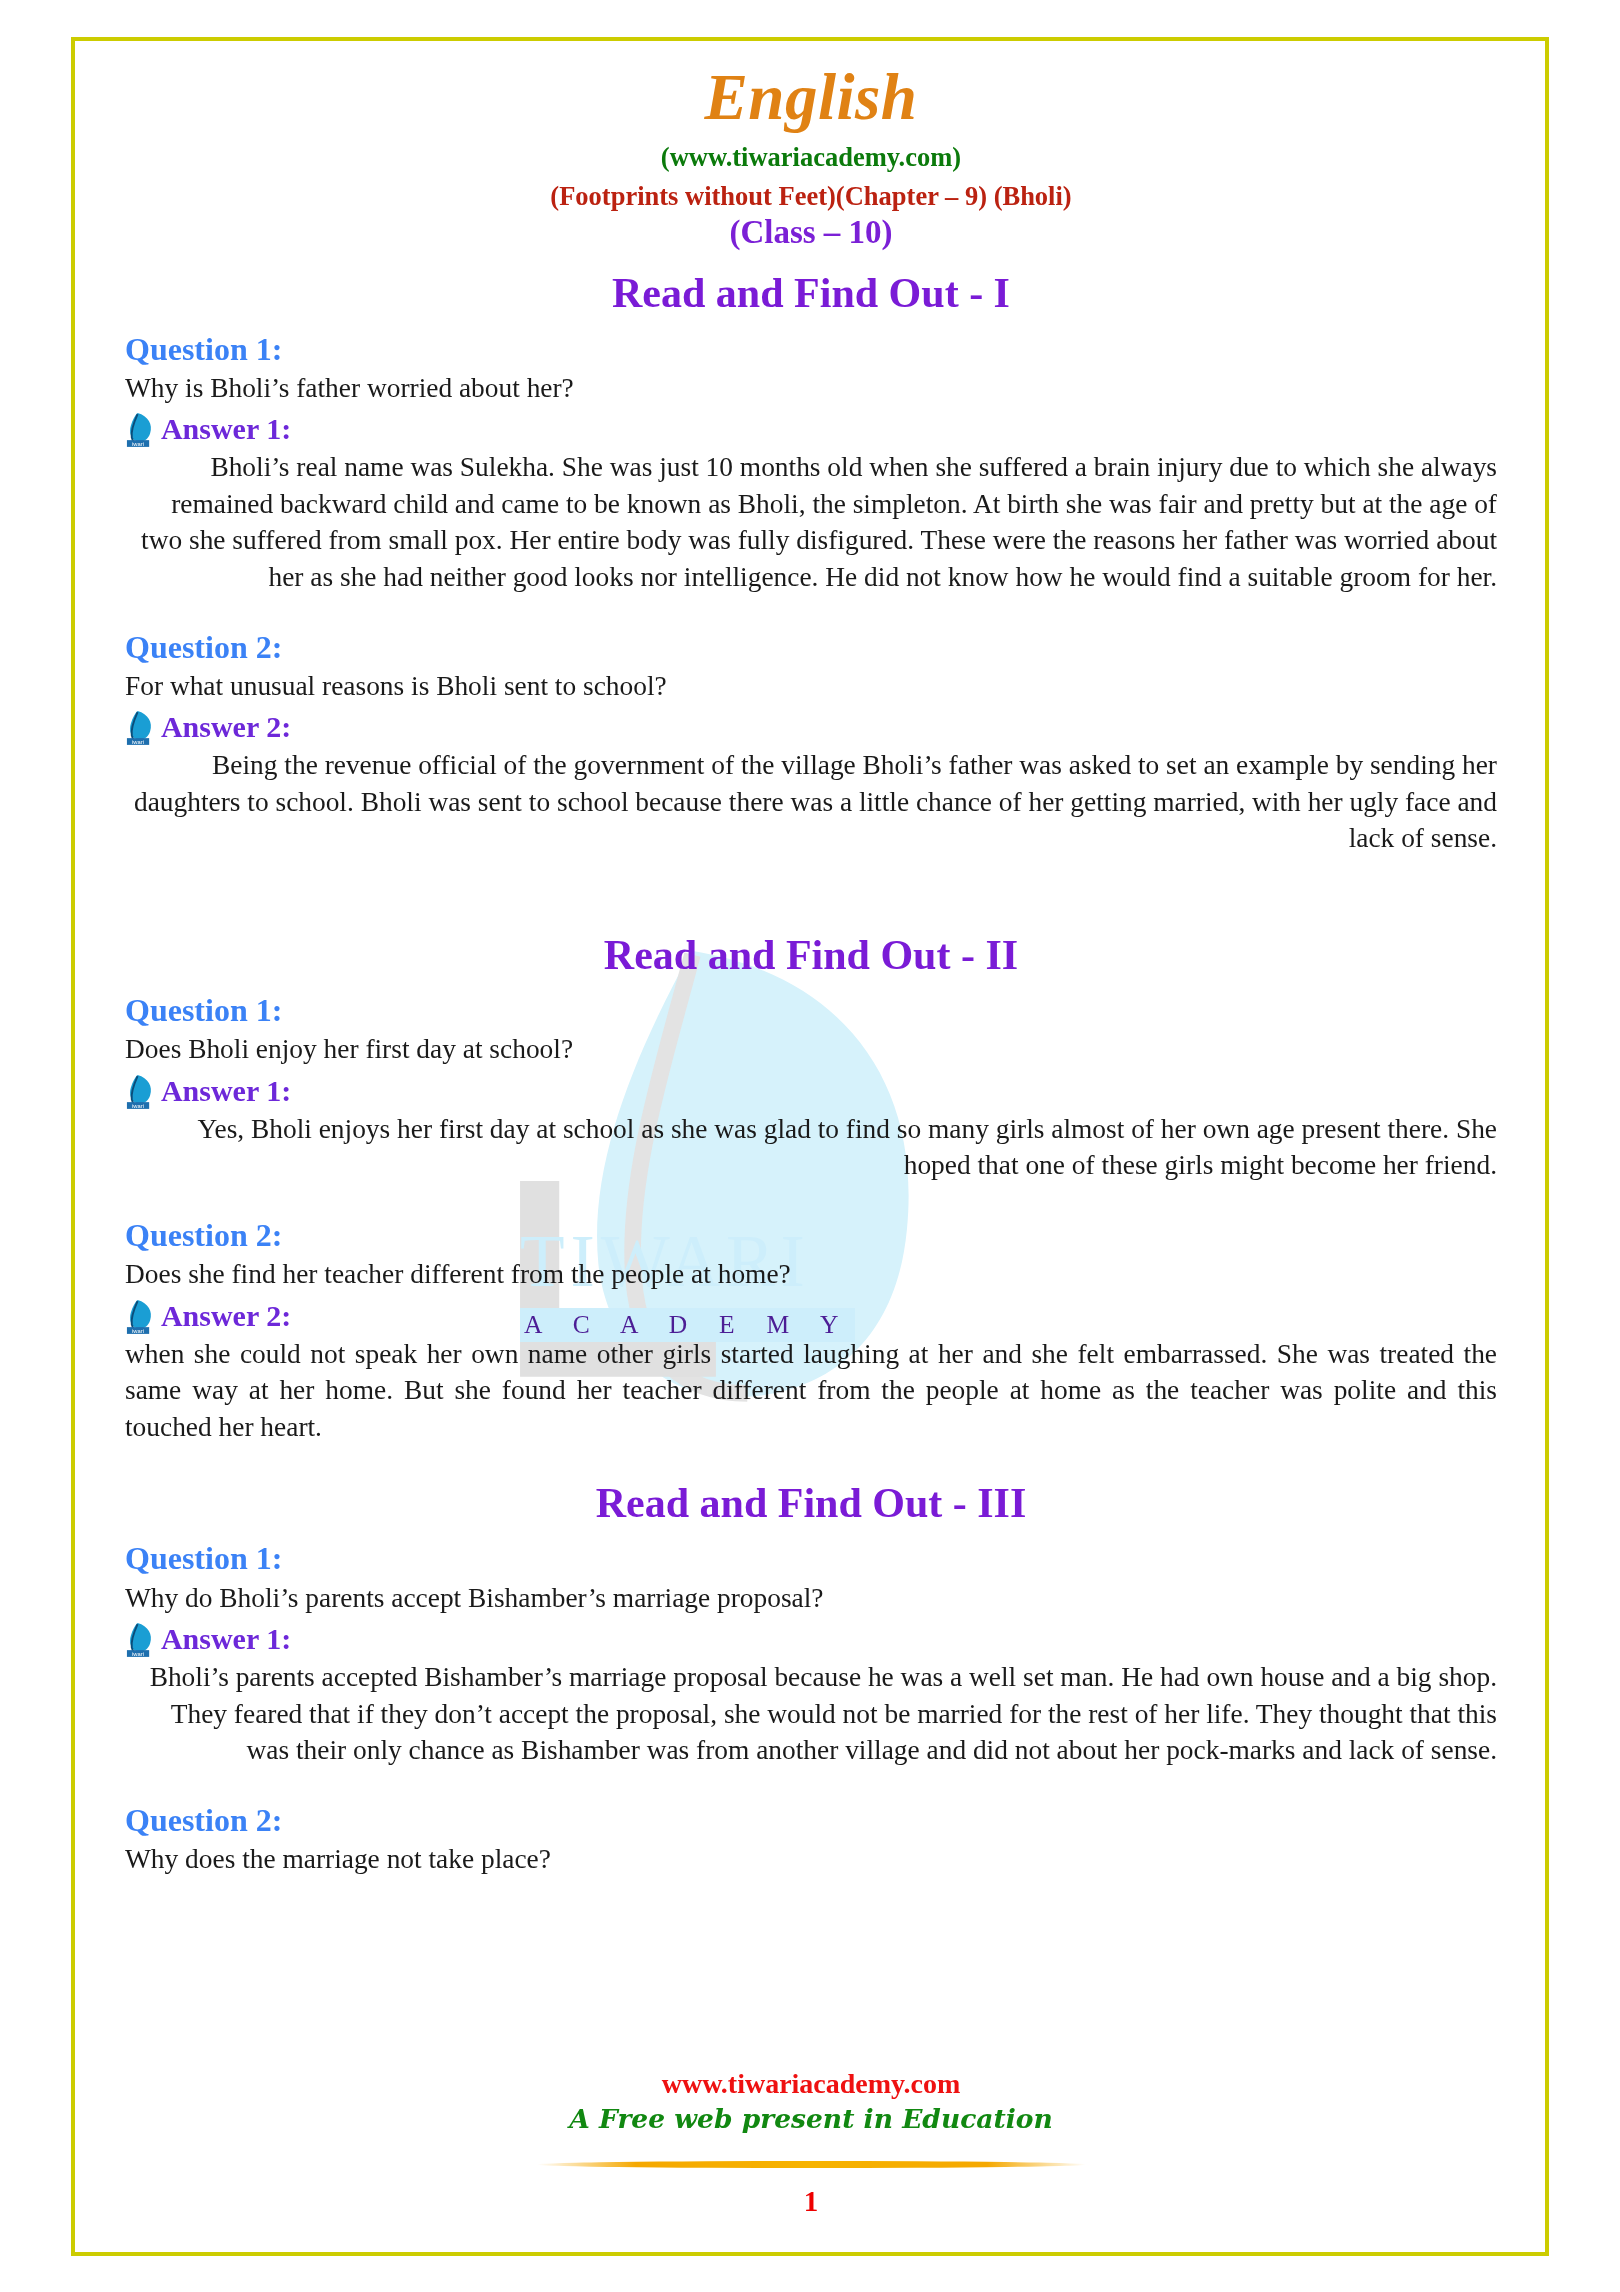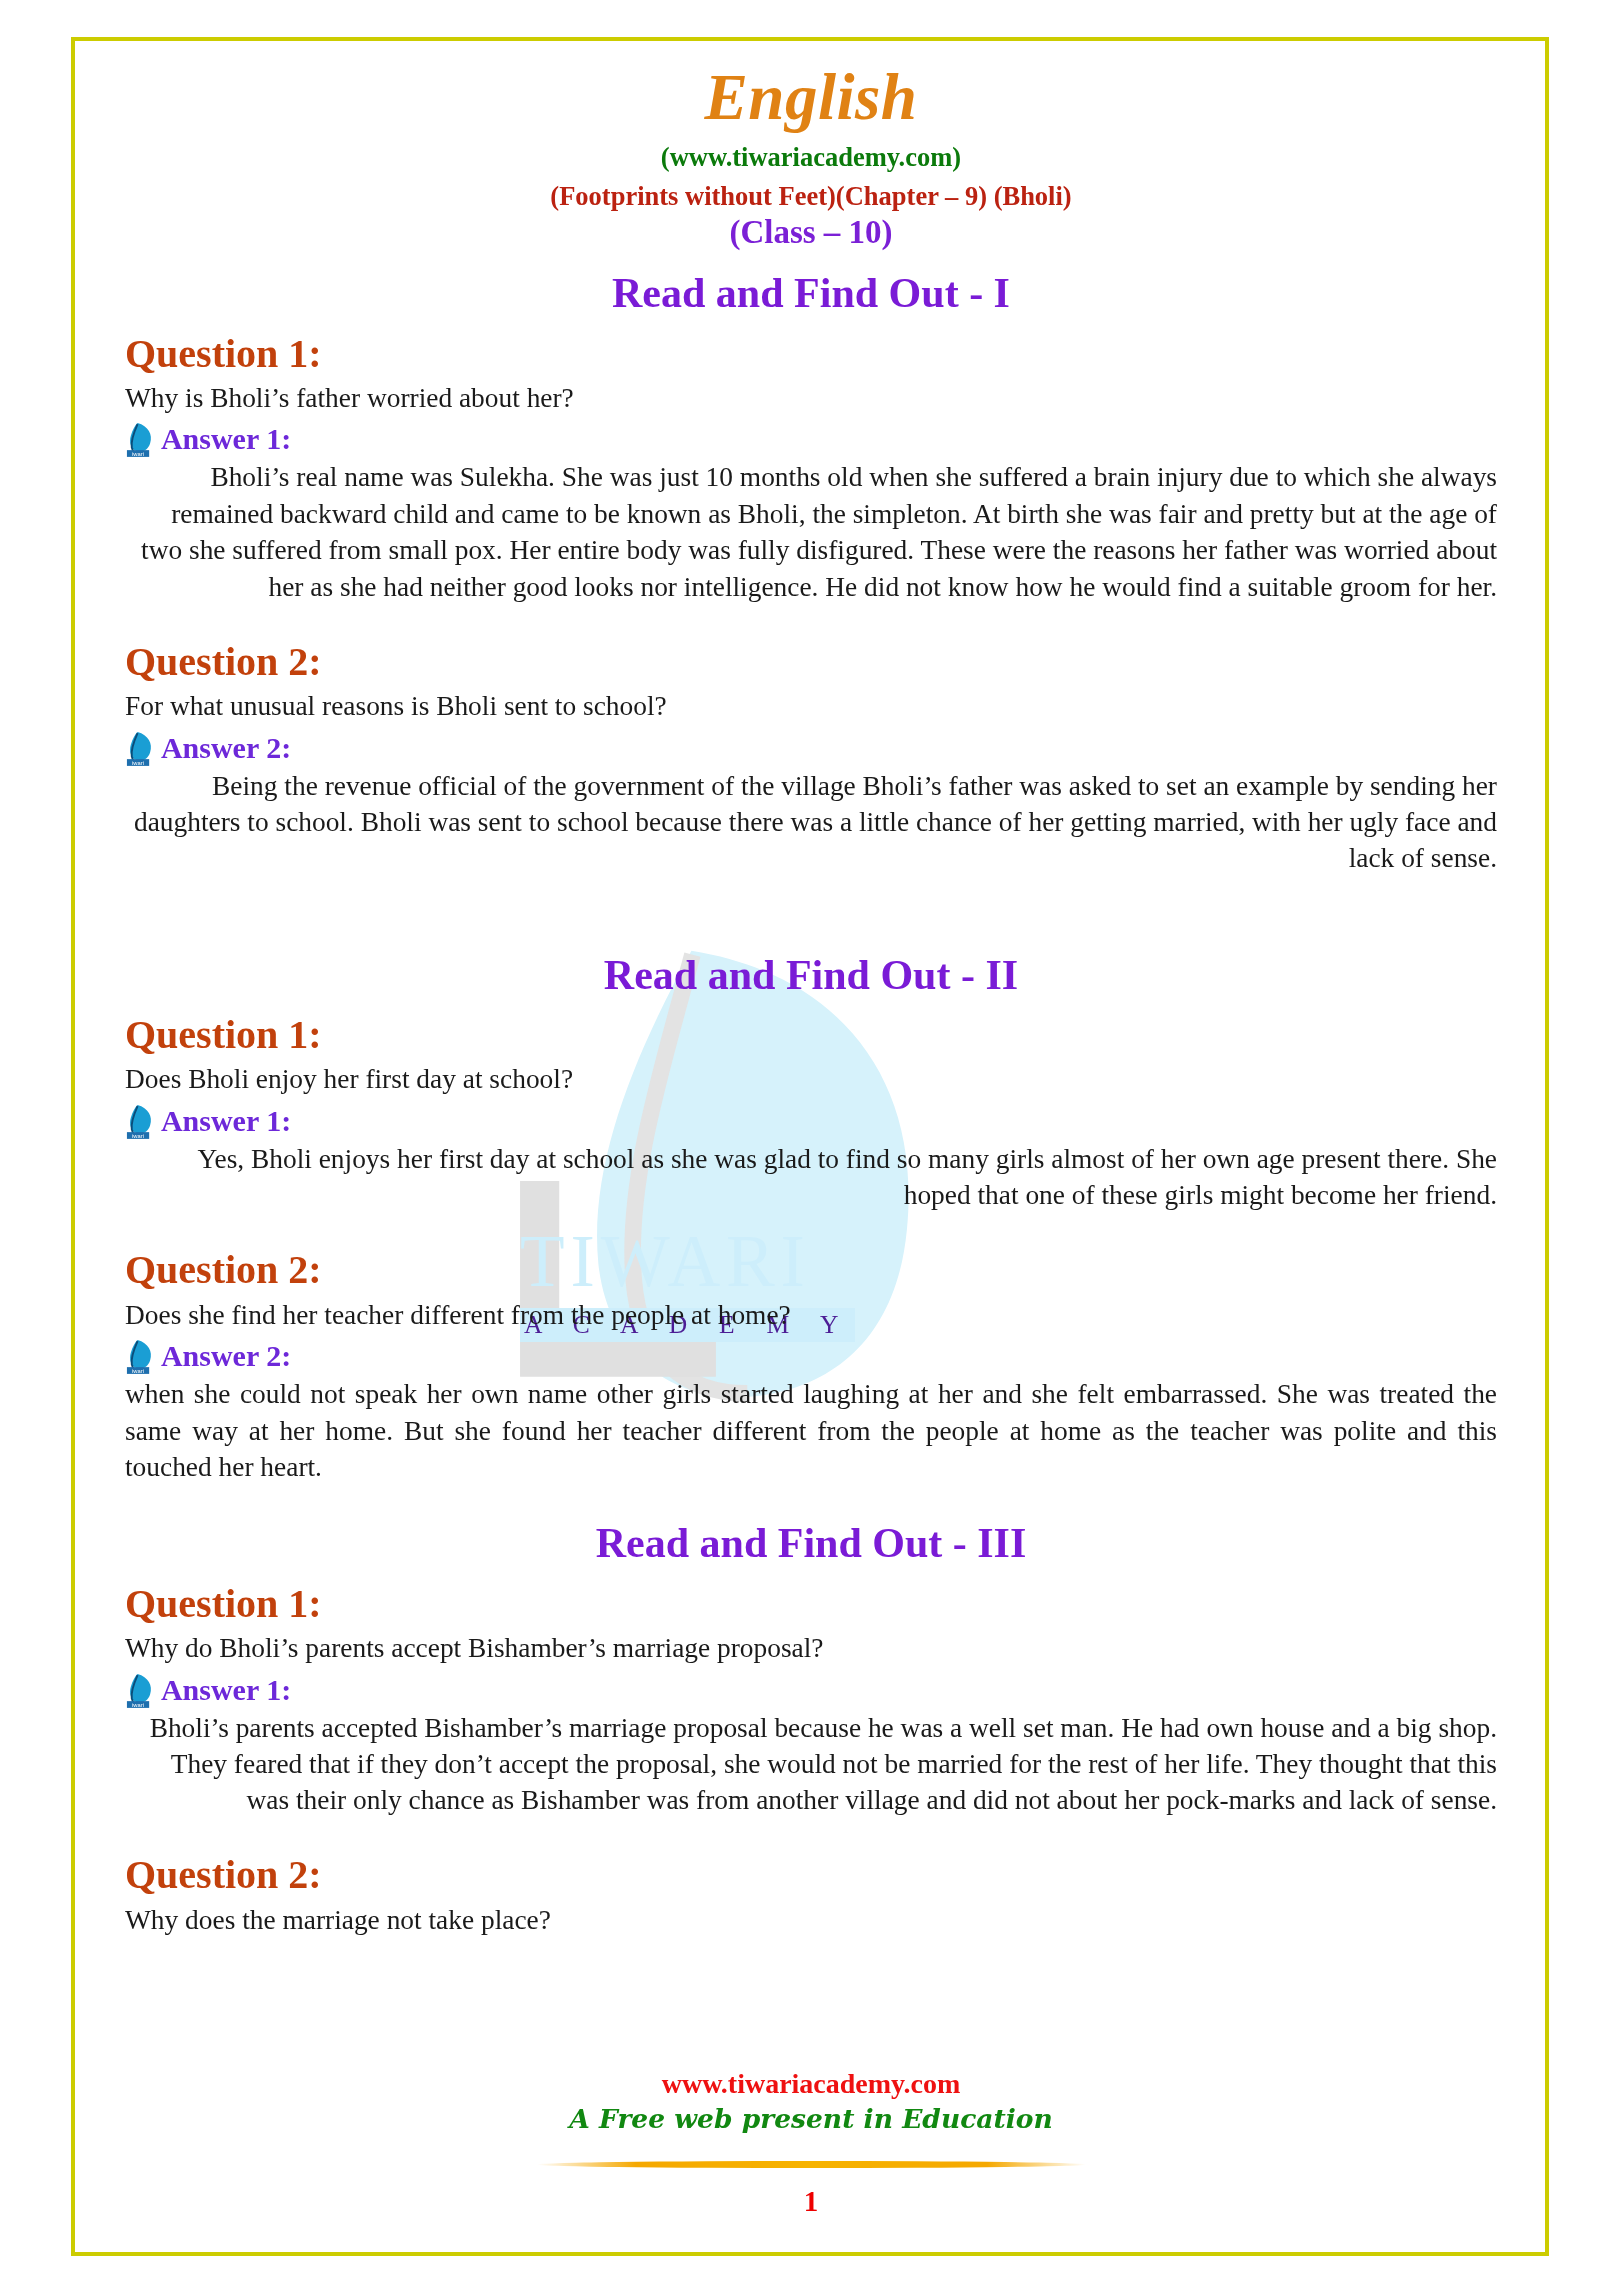--- a/index.html
+++ b/index.html
@@ -86,23 +86,23 @@
     color: #7a1bd6;
     margin: 15.7px 0 3.9px 0;
   }
   .section-heading.sec2 { margin-top: 73px; }
   .section-heading.sec3 { margin-top: 33px; }
 
   
   .qa-block { margin: 0; }
   .question-label {
     font-weight: bold;
-    font-size: 40px;
+    font-size: 32px;
     line-height: 1.26;
-    color: #c2410c;
+    color: #3b82f6;
     margin: 9.8px 0 0 0;
   }
   .question-text {
     font-size: 27.4px;
     line-height: 1.3;
     color: #1a1a1a;
     margin: 2px 0 0 0;
   }
   .answer-row {
     display: flex;

